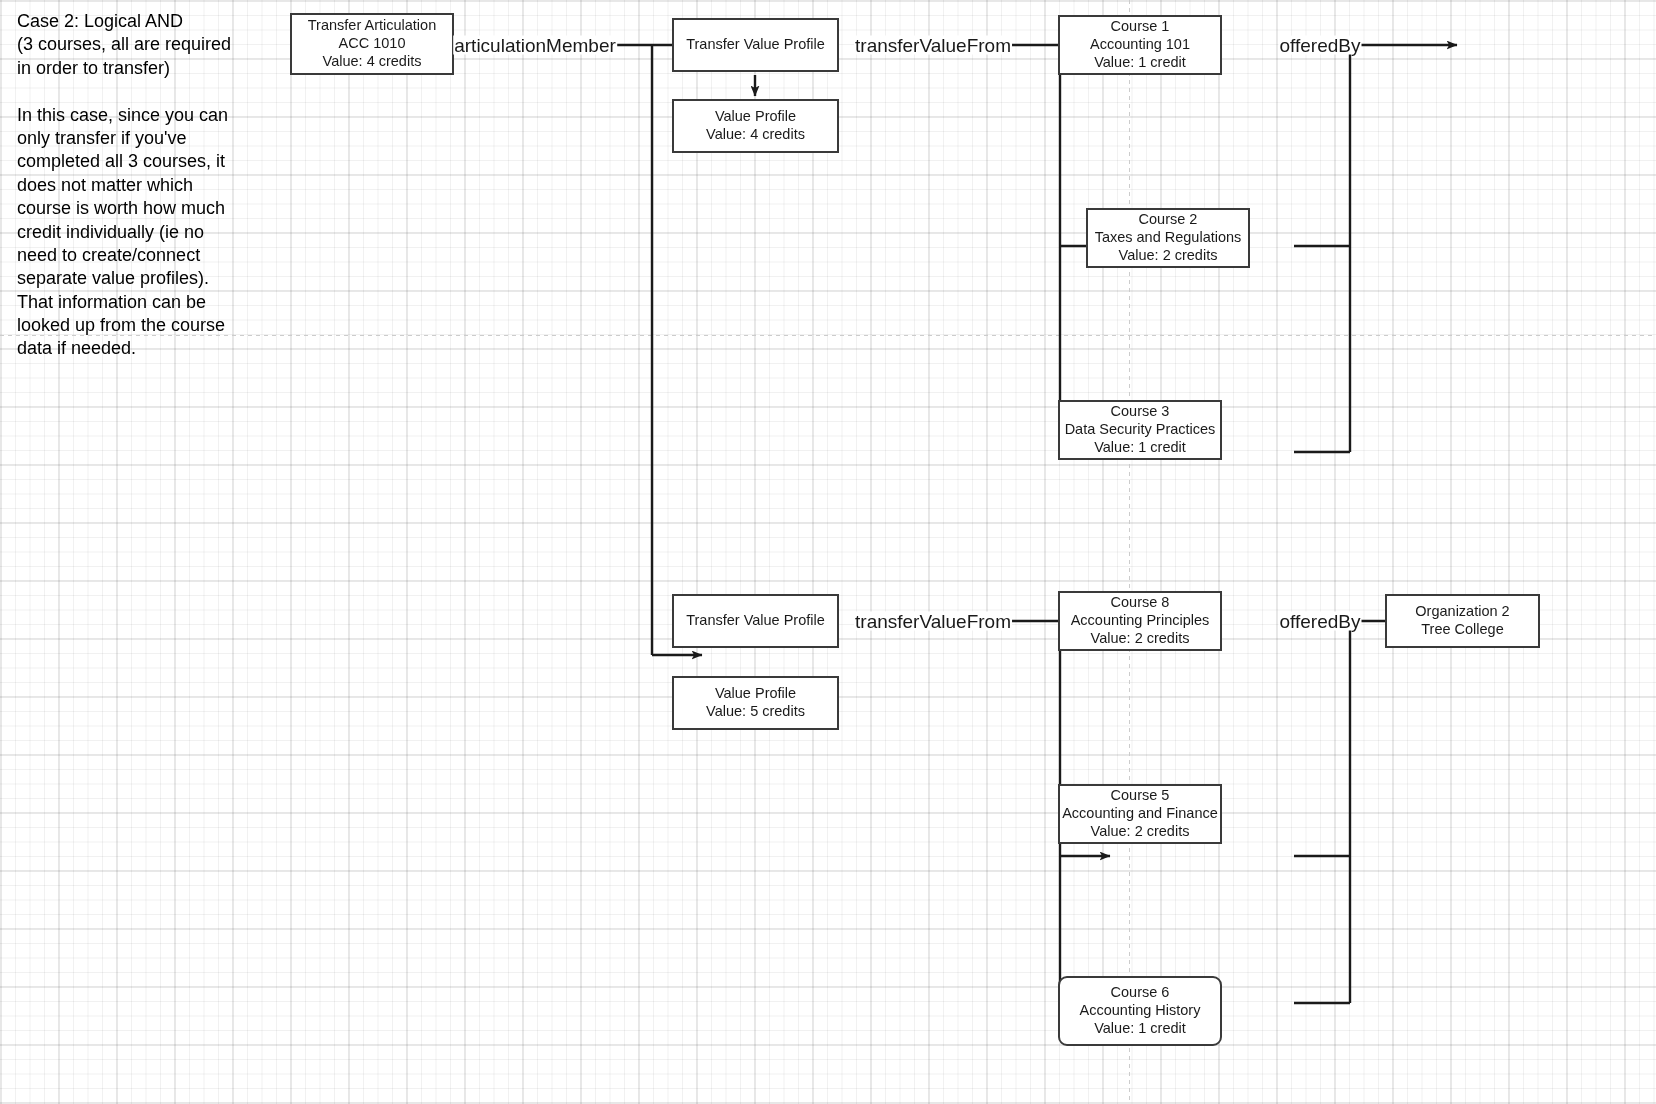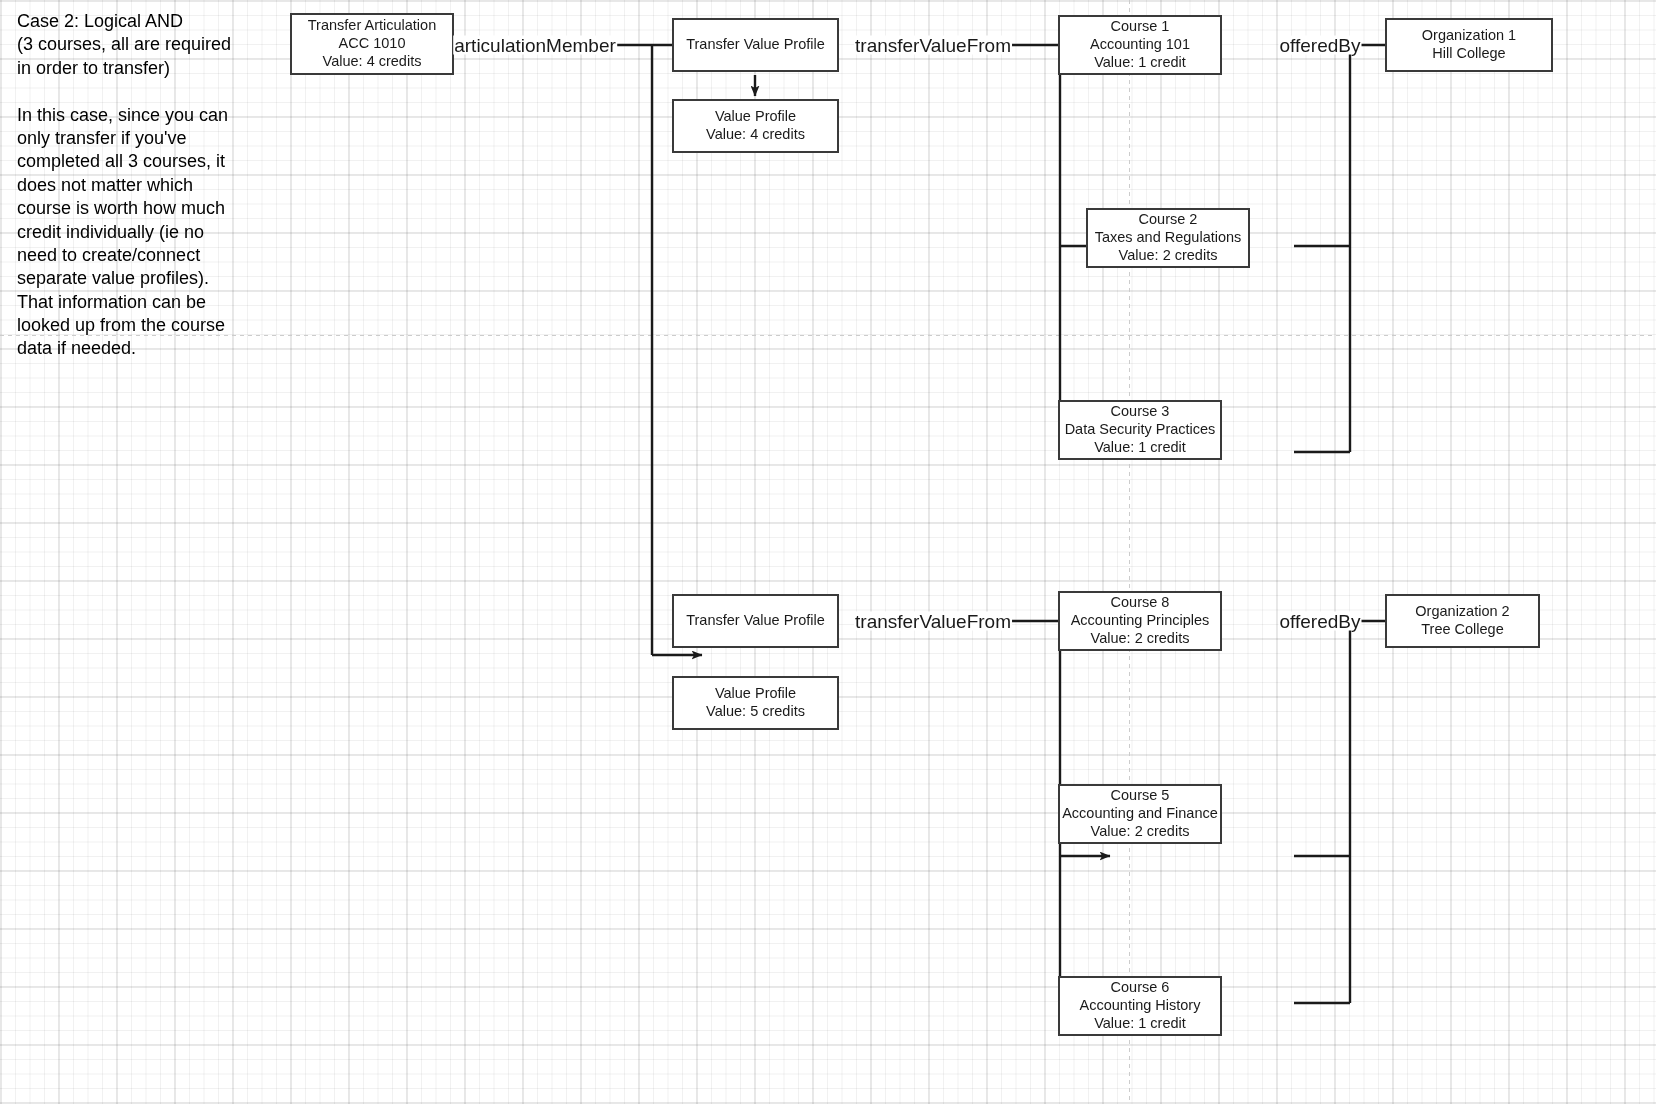--- a/index.html
+++ b/index.html
@@ -172,30 +172,26 @@
     <span class="ln">Accounting Principles</span>
     <span class="ln">Value: 2 credits</span>
   </div>
 
   <div class="node" style="left:1058px; top:784px; width:164px; height:60px;">
     <span class="ln">Course 5</span>
     <span class="ln">Accounting and Finance</span>
     <span class="ln">Value: 2 credits</span>
   </div>
 
-  <div class="node" style="left:1058px; top:976px; width:164px; height:60px;">
+  <div class="node" style="left:1058px; top:976px; width:164px; height:70px;border-radius:9px;">
     <span class="ln">Course 6</span>
     <span class="ln">Accounting History</span>
     <span class="ln">Value: 1 credit</span>
   </div>
 
-  <div class="node" style="left:1385px; top:18px; width:168px; height:54px;">
-    <span class="ln">Organization 1</span>
-    <span class="ln">Hill College</span>
-  </div>
 
   <div class="node" style="left:1385px; top:594px; width:155px; height:54px;">
     <span class="ln">Organization 2</span>
     <span class="ln">Tree College</span>
   </div>
 
   <div class="edge-label" style="left:535px; top:45px;">articulationMember</div>
   <div class="edge-label" style="left:933px; top:45px;">transferValueFrom</div>
   <div class="edge-label" style="left:933px; top:621px;">transferValueFrom</div>
   <div class="edge-label" style="left:1320px; top:45px;">offeredBy</div>

